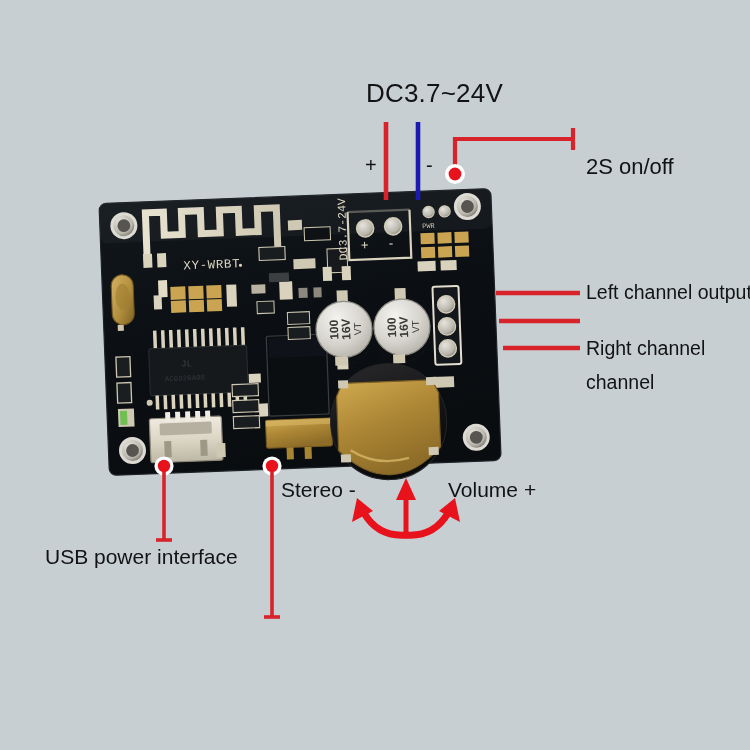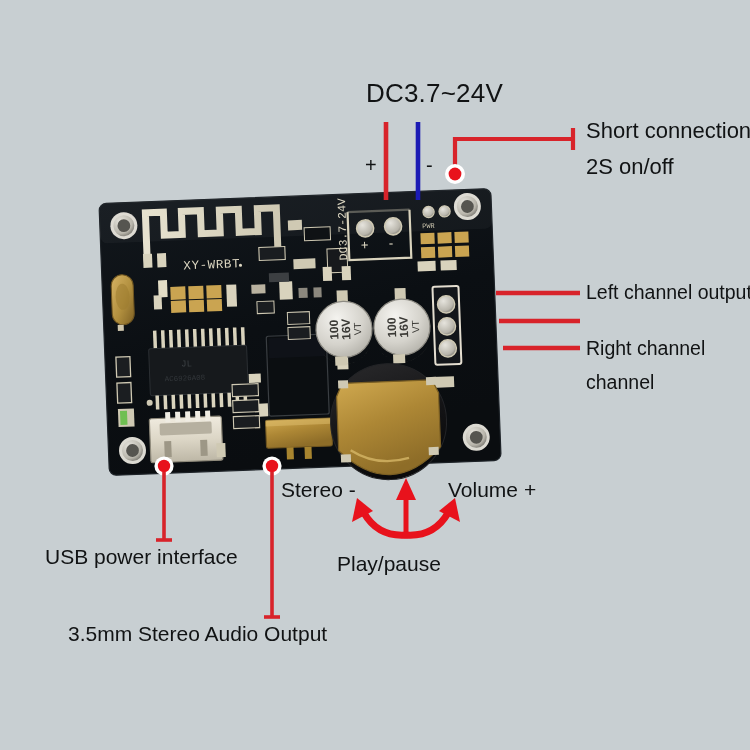--- a/index.html
+++ b/index.html
@@ -350,34 +350,31 @@
       </g>
     </g>
   </svg>
 
   <div class="lbl lbl-dc" style="left:366px; top:79px;">DC3.7~24V</div>
 
   <div class="lbl lbl-sign" style="left:365px; top:154px;">+</div>
 
   <div class="lbl lbl-sign" style="left:426px; top:154px;">-</div>
 
-  <div class="lbl lbl-big" style="left:586px; top:119px;">Short connection</div>
 
   <div class="lbl lbl-big" style="left:586px; top:155px;">2S on/off</div>
 
   <div class="lbl lbl-right" style="left:586px; top:282px;">Left channel output</div>
 
 
   <div class="lbl lbl-right" style="left:586px; top:338px;">Right channel</div>
 
   <div class="lbl lbl-right" style="left:586px; top:372px;">channel</div>
 
   <div class="lbl lbl-vol" style="left:281px; top:478px;">Stereo -</div>
 
   <div class="lbl lbl-vol" style="left:448px; top:478px;">Volume +</div>
 
-  <div class="lbl lbl-bottom" style="left:337px; top:552px;">Play/pause</div>
 
   <div class="lbl lbl-bottom" style="left:45px; top:545px;">USB power interface</div>
 
-  <div class="lbl lbl-bottom" style="left:68px; top:622px;">3.5mm Stereo Audio Output</div>
 
 </div>
 
 </body></html>

